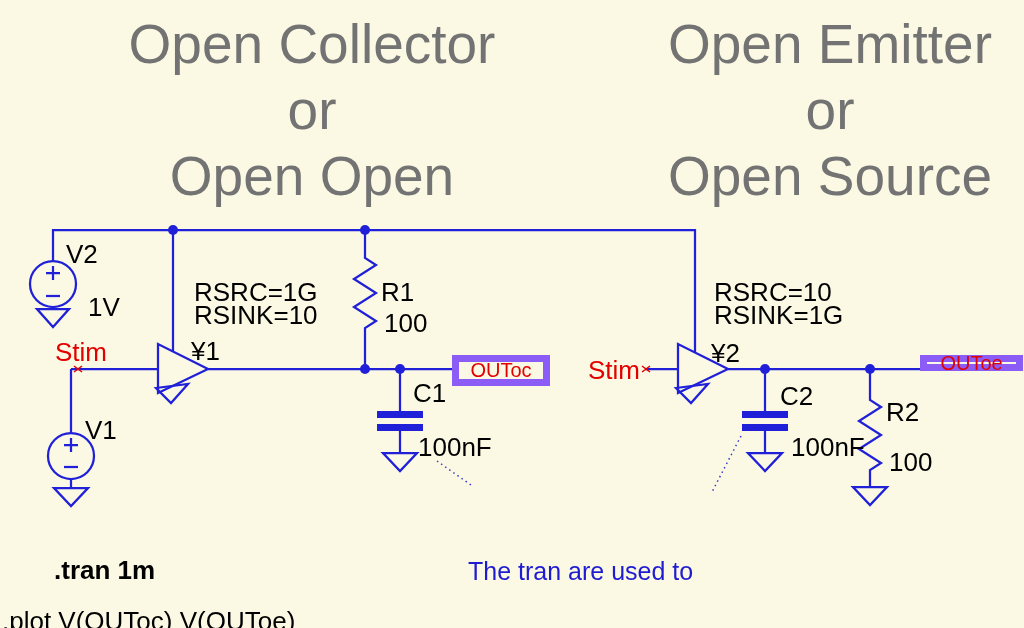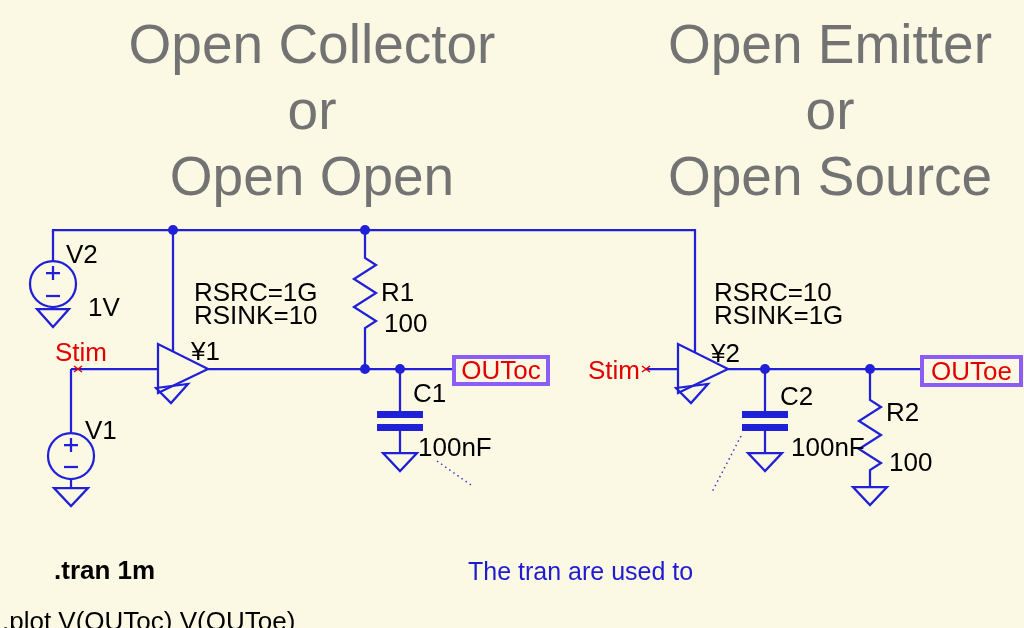--- a/index.html
+++ b/index.html
@@ -14,23 +14,23 @@
   .comp-text{font-size:26px;color:#000;}
   .red-text{font-size:26px;color:#e30000;}
   .title{
     position:absolute;width:500px;
     text-align:center;
     font-size:55px;line-height:66px;
     color:#737373;
   }
   .netbox{
     position:absolute;
-    border:4px solid #8b5cf6;
+    border:7px solid #8b5cf6;
     color:#e30000;
-    font-size:26px;
+    font-size:20px;
     display:flex;align-items:center;justify-content:center;
     box-sizing:border-box;
   }
   .note{
     position:absolute;
     font-size:25px;line-height:33px;
     color:#1f1bd2;white-space:pre;
   }
   svg{position:absolute;left:0;top:0;}
 </style>
@@ -158,21 +158,21 @@
   <div class="t comp-text" style="left:714px;top:301px;">RSINK=1G</div>
   <div class="t comp-text" style="left:711px;top:339px;">¥2</div>
 
   <div class="t comp-text" style="left:780px;top:382px;">C2</div>
   <div class="t comp-text" style="left:791px;top:433px;">100nF</div>
 
   <div class="t comp-text" style="left:886px;top:398px;">R2</div>
   <div class="t comp-text" style="left:889px;top:448px;">100</div>
 
   <div class="netbox" style="left:452px;top:355px;width:98px;height:31px;">OUToc</div>
-  <div class="netbox" style="left:920px;top:355px;width:103px;height:32px;">OUToe</div>
+  <div class="netbox" style="left:920px;top:355px;width:103px;height:16px;">OUToe</div>
 
   <div class="t comp-text" style="left:54px;top:556px;font-weight:bold;">.tran 1m</div>
   <div class="t comp-text" style="left:2px;top:587px;margin-top:20px;">.plot V(OUToc) V(OUToe)</div>
 
   <div class="note" style="left:468px;top:489px;">
     <div>The tran are used to</div>
     
     
     
   </div>

